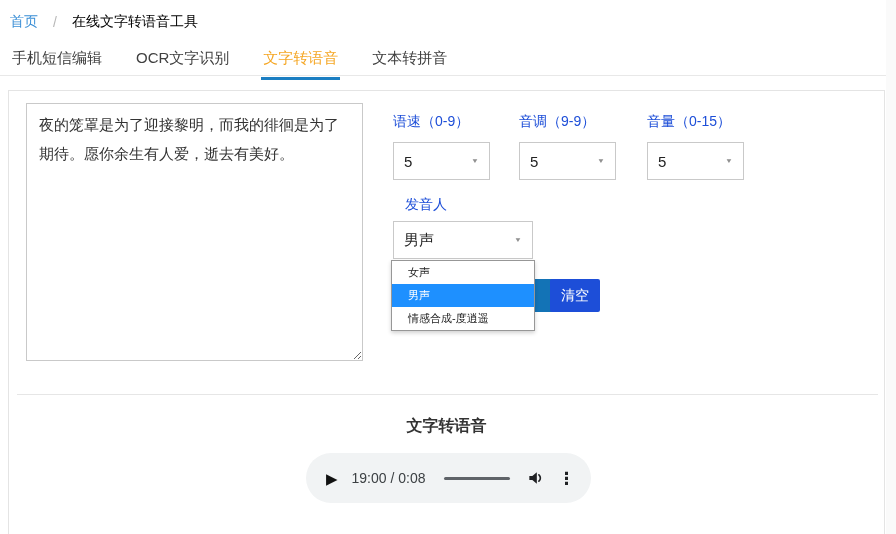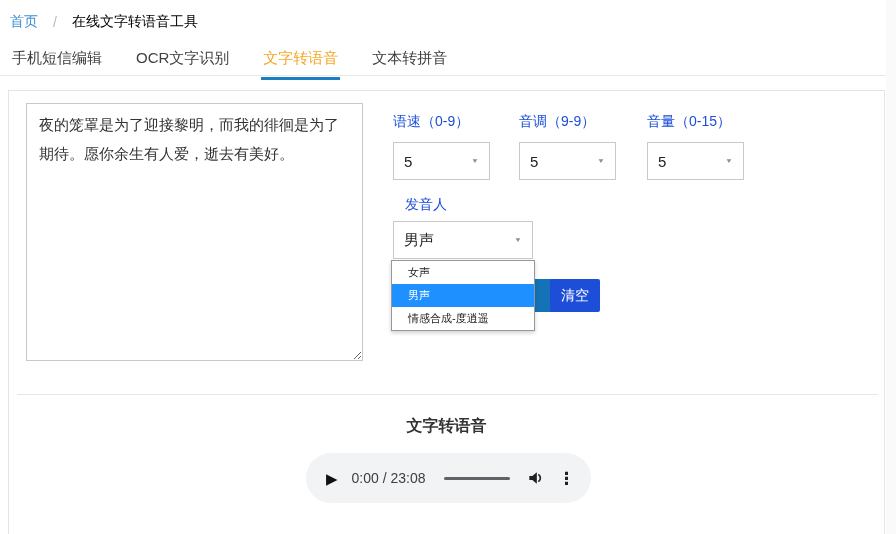--- a/index.html
+++ b/index.html
@@ -133,21 +133,21 @@
 
     <button class="btn btn-convert"></button>
     <button class="btn btn-clear">清空</button>
 
     <div class="section-divider"></div>
 
     <div class="result-title">文字转语音</div>
 
     <div class="player">
       <span class="play-btn">▶</span>
-      <span class="time">0:00 / 23:08</span>
+      <span class="time">19:00 / 0:08</span>
       <div class="progress"></div>
       <svg class="volume-icon" viewBox="0 0 24 24">
         <path d="M4 9.5v5h3.6L13 19V5L7.6 9.5H4z" fill="#202124"></path>
         <path d="M15.5 8.2a5 5 0 0 1 0 7.6" stroke="#202124" stroke-width="2" fill="none" stroke-linecap="round"></path>
       </svg>
       <span class="kebab">⋮</span>
     </div>
 
   </div>
 

